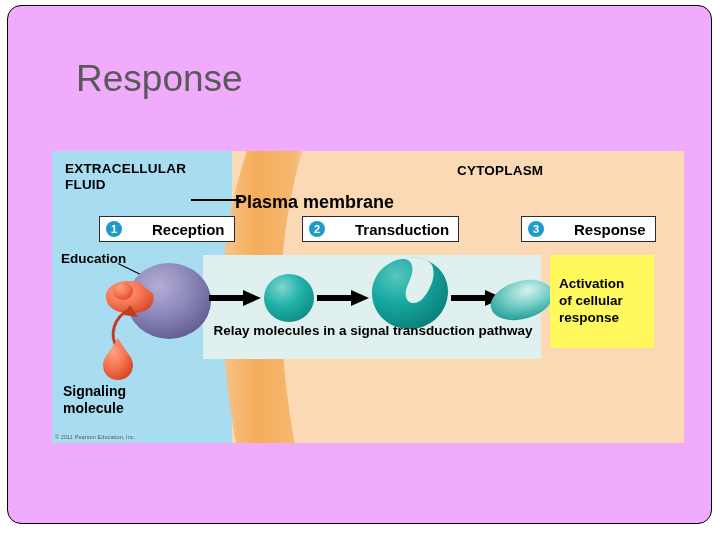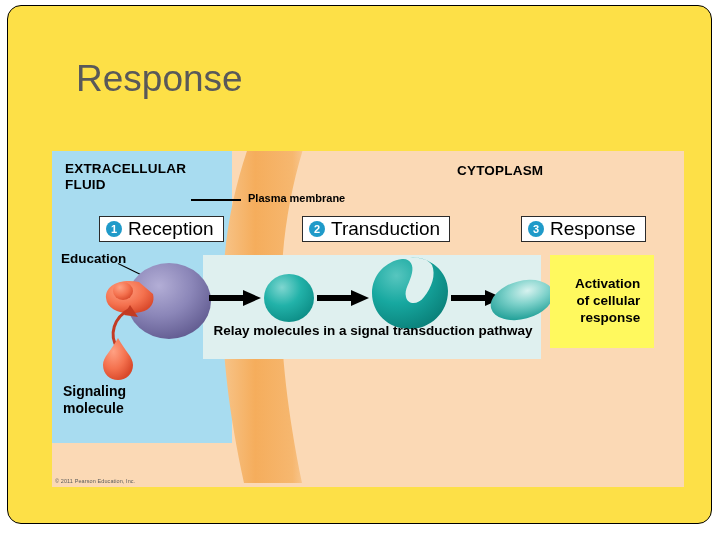--- a/index.html
+++ b/index.html
@@ -15,42 +15,42 @@
   }
 
   #slide {
     position: absolute;
     left: 7px;
     top: 5px;
     width: 705px;
     height: 519px;
     border: 1px solid #000000;
     border-radius: 14px;
-    background: #fde047;
+    background: #f0abfc;
     box-sizing: border-box;
   }
 
   #slide-title {
     position: absolute;
     left: 68px;
     top: 52px;
     font-size: 37px;
     font-weight: normal;
     color: #595959;
     letter-spacing: 0px;
     white-space: nowrap;
   }
 
   
   #figure {
     position: absolute;
     left: 44px;
     top: 145px;
     width: 632px;
-    height: 336px;
+    height: 292px;
     overflow: hidden;
     background: #fbd9b5;
   }
 
   
   .ecf {
     position: absolute;
     left: 0;
     top: 0;
     width: 180px;
@@ -80,21 +80,21 @@
   
   .fig-label {
     position: absolute;
     font-weight: bold;
     color: #000000;
     line-height: 1.18;
     white-space: pre-line;
   }
   #label-ecf   { left: 13px;  top: 10px;  font-size: 13.5px; letter-spacing: .2px; }
   #label-cyto  { left: 405px; top: 12px;  font-size: 13.5px; letter-spacing: .2px; text-align: right; }
-  #label-pm    { left: 196px; top: 41px;  font-size: 11px; }
+  #label-pm    { left: 183px; top: 41px;  font-size: 18px; }
   #label-receptor  { left: 9px;  top: 100px; font-size: 13.5px; }
   #label-signaling { left: 11px; top: 232px; font-size: 14px; }
   #label-relay {
     left: 161px; top: 172px; width: 320px;
     font-size: 13.5px; text-align: center; white-space: normal;
   }
 
   
   .leader {
     position: absolute;
@@ -122,42 +122,42 @@
     color: #ffffff;
     font-size: 11px;
     font-weight: bold;
     display: flex;
     align-items: center;
     justify-content: center;
     margin-right: 6px;
     flex: none;
   }
   .step-label {
-    font-size: 19px;
-    font-weight: normal;
+    font-size: 15px;
+    font-weight: bold;
     color: #000000;
     white-space: nowrap;
+    margin-left: 24px;
   }
   #step-1 { left: 47px;  top: 65px; }
   #step-2 { left: 250px; top: 65px; }
   #step-3 { left: 469px; top: 65px; }
 
   
   #activation-box {
     position: absolute;
     left: 498px;
     top: 104px;
     width: 104px;
     height: 93px;
     background: #fff95e;
     display: flex;
     align-items: center;
-    padding-left: 25px;
+    padding-left: 9px;
     box-sizing: border-box;
-    text-align: right;
   }
   #activation-text {
     font-size: 13.5px;
     font-weight: bold;
     color: #000000;
     line-height: 1.25;
     white-space: pre-line;
   }
 
   

